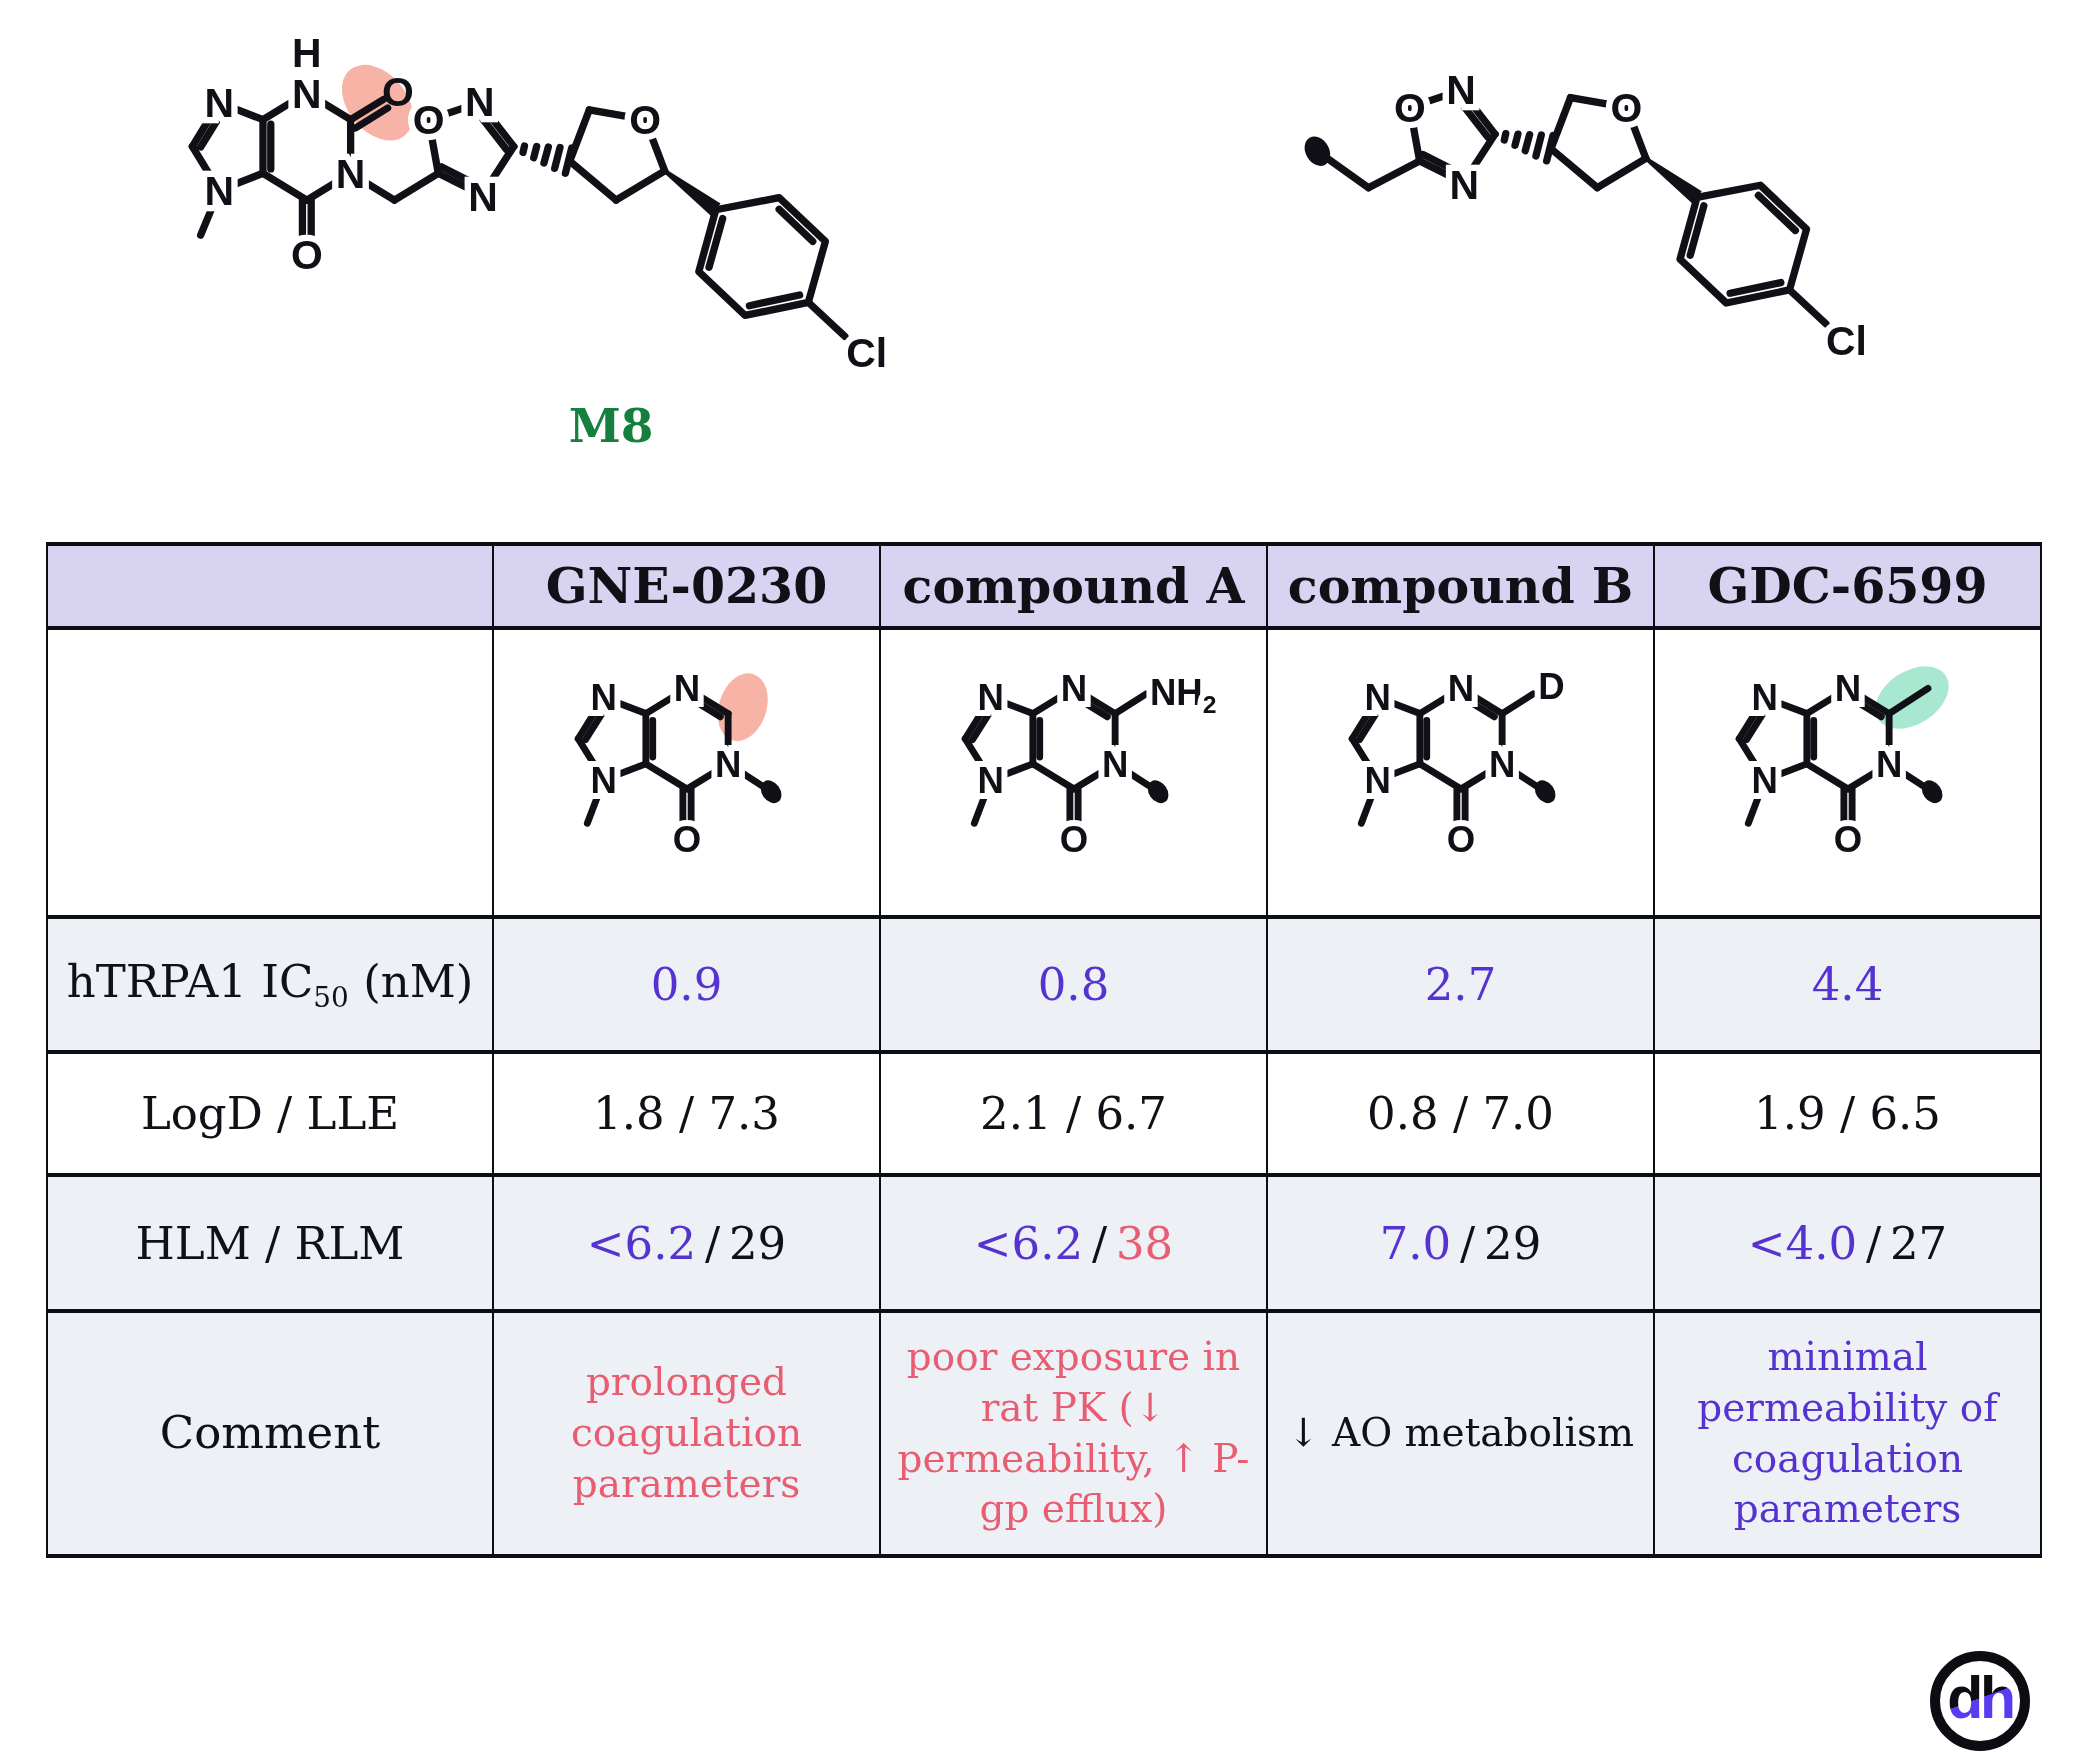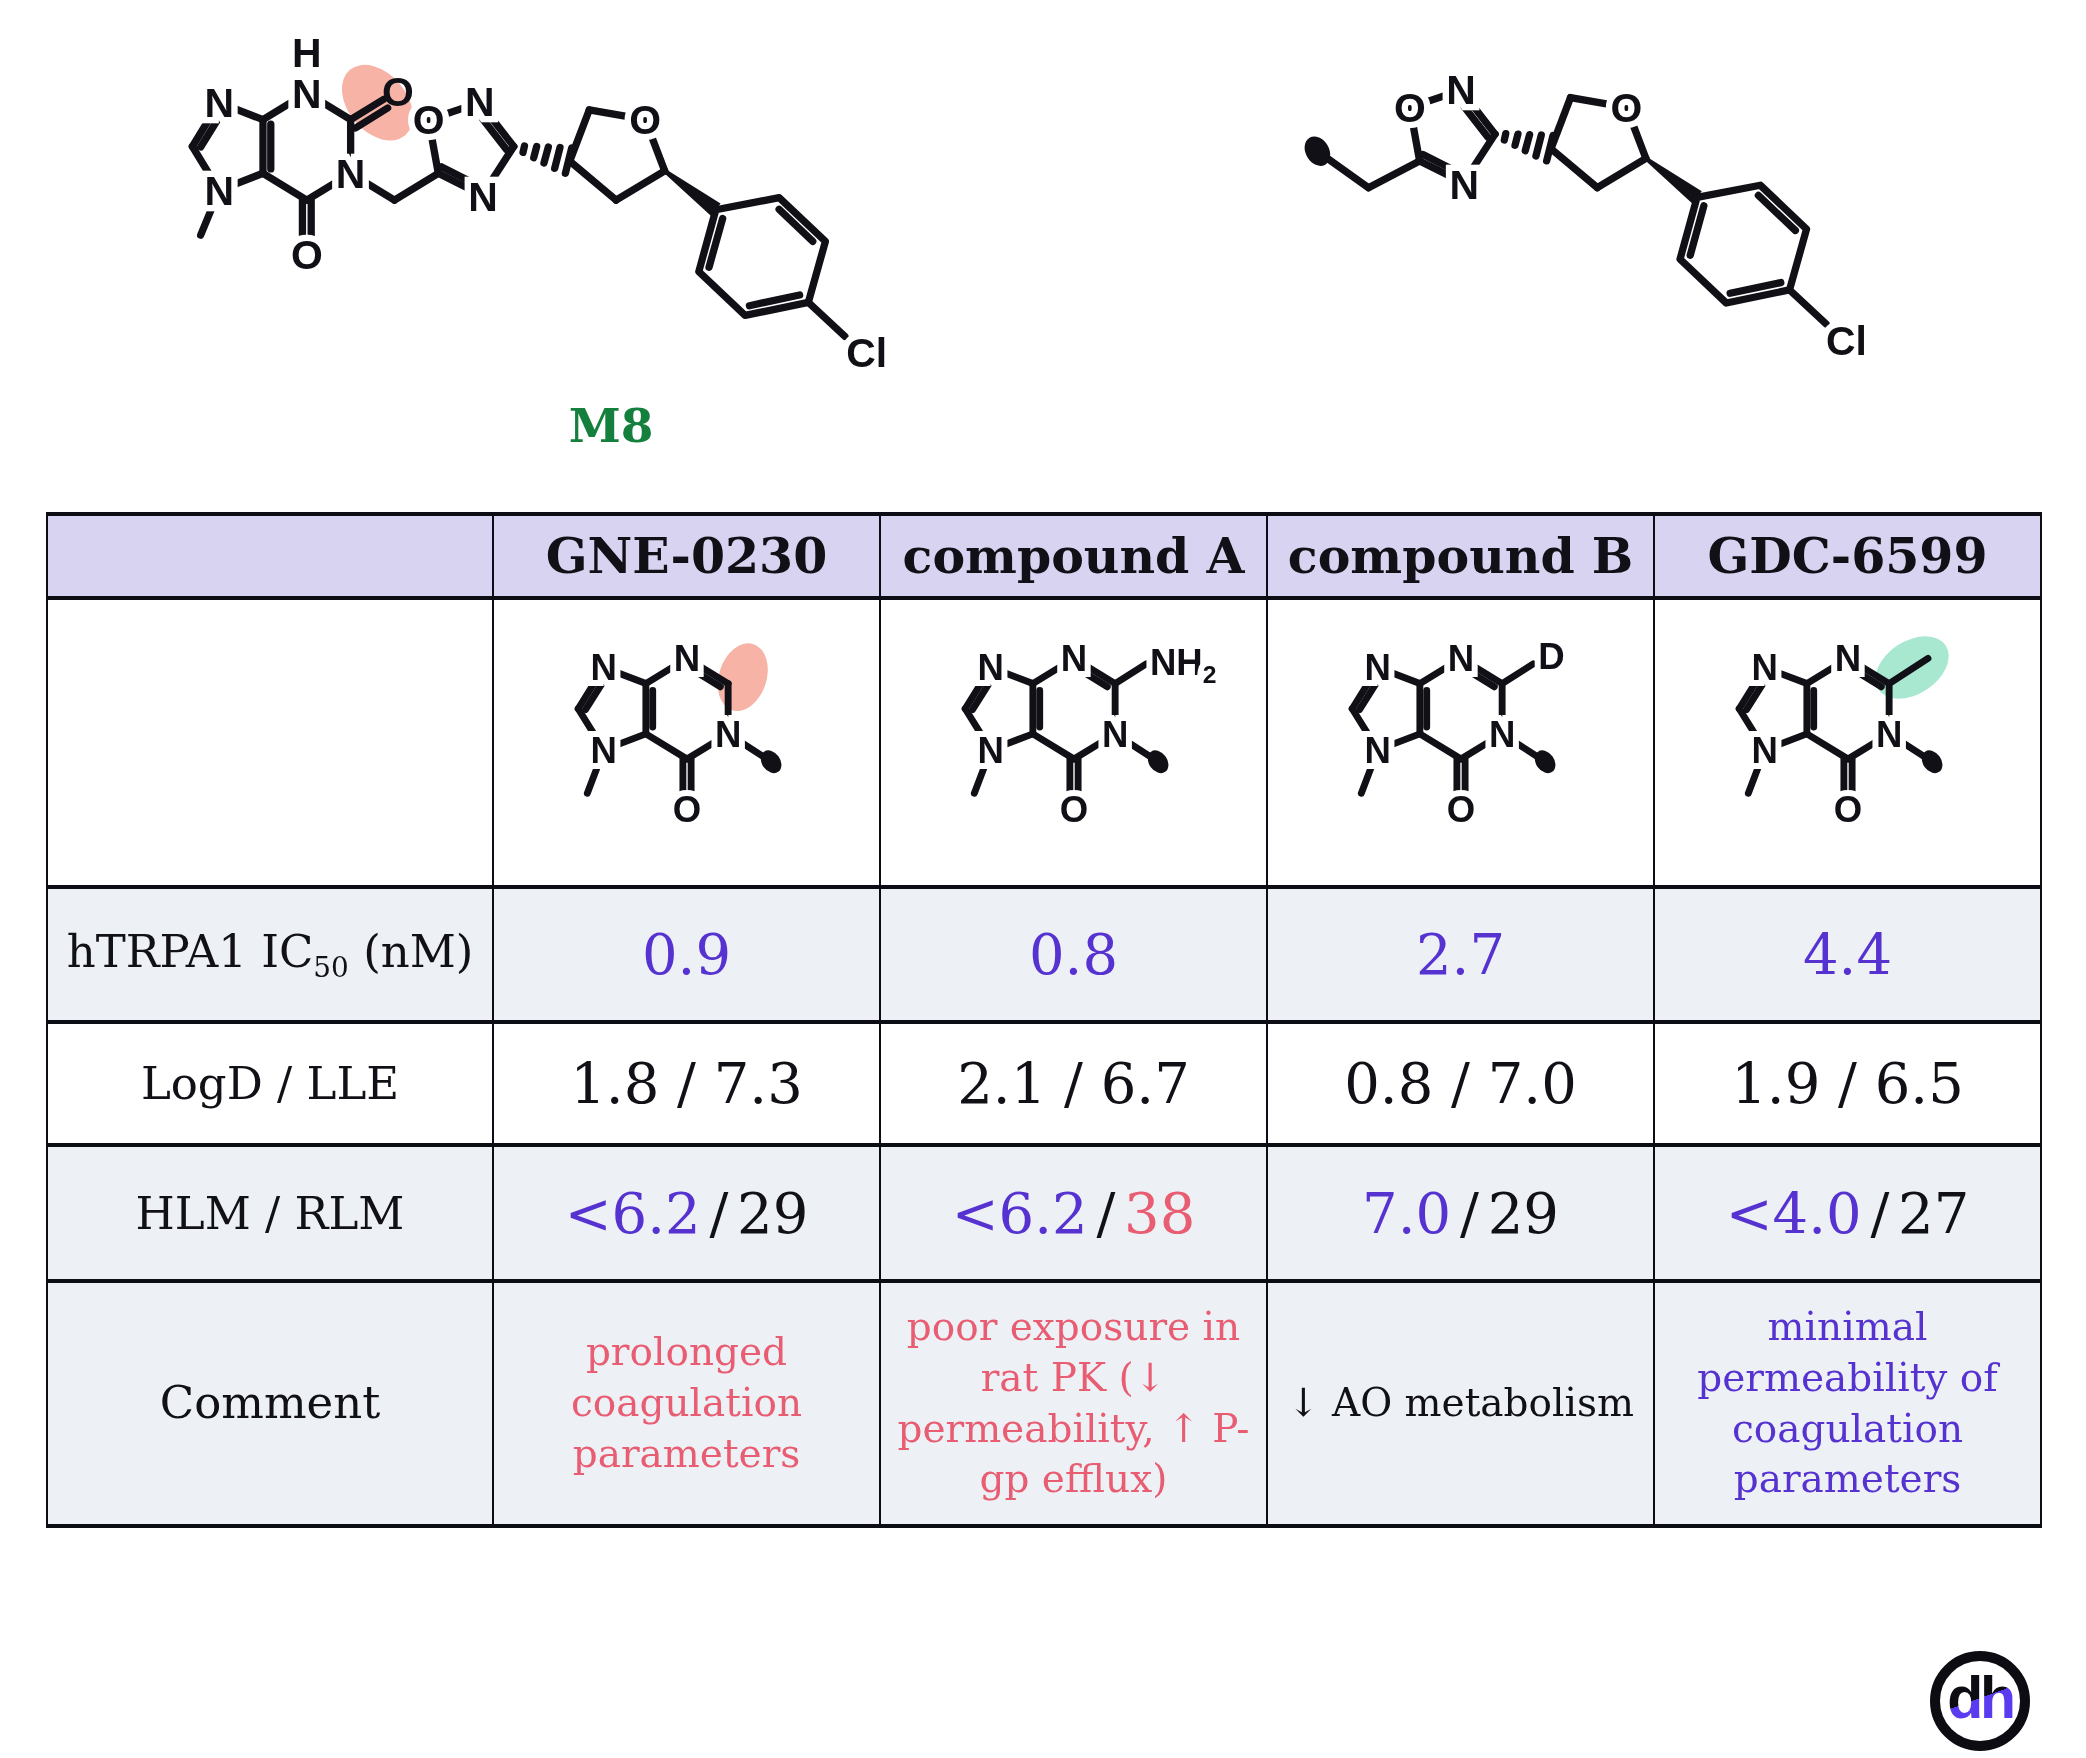--- a/index.html
+++ b/index.html
@@ -15,33 +15,33 @@
   svg text.atom.nohalo{stroke:none;}
   svg text.atom .subnum{font-size:54px;}
   .hl-pink{fill:#f6b3a6;}
   .hl-green{fill:#a9e8d0;}
 
   .mol{position:absolute;}
   #m8-label{position:absolute;left:538px;top:398px;width:146px;text-align:center;
             font-size:47px;font-weight:bold;color:#15803d;}
 
   
-  table.cmp{position:absolute;left:46px;top:512px;width:1994px;border-collapse:collapse;
+  table.cmp{position:absolute;left:46px;top:542px;width:1994px;border-collapse:collapse;
             table-layout:fixed;background:#7f1d1d;}
   table.cmp td, table.cmp th{border:2.9px solid #0d0d15;border-top-width:4.9px;border-bottom-width:4.9px;
             text-align:center;vertical-align:middle;padding:0 11.7px;overflow:hidden;}
   table.cmp th{background:#d9d3f2;font-size:49px;font-weight:bold;height:80px;}
   tr.row-struct td{height:285px;background:#ffffff;padding:0;}
   tr.row-potency td{height:131px;background:#edf1f6;}
   tr.row-logd td{height:119px;background:#ffffff;}
   tr.row-hlm td{height:132px;background:#edf1f6;}
   tr.row-m8 td{height:132px;background:#ffffff;}
   tr.row-comment td{height:241px;background:#edf1f6;}
   td.rowlabel{font-size:45px;color:#101016;}
-  td.val{font-size:56px;}
+  td.val{font-size:45px;}
   .purple{color:#5633d0;}
   .red{color:#e85d72;}
   .black{color:#101016;}
   .sep{color:#101016;margin:0 8.8px;}
   sub{font-size:0.62em;}
   tr.row-comment td{font-size:39px;line-height:1.3;padding:0 14.6px;}
   .structwrap{display:flex;align-items:center;justify-content:center;width:100%;height:100%;}
 
   
   #logo{position:absolute;left:1930px;top:1651px;width:80px;height:80px;border:10.7px solid #0c0c12;

